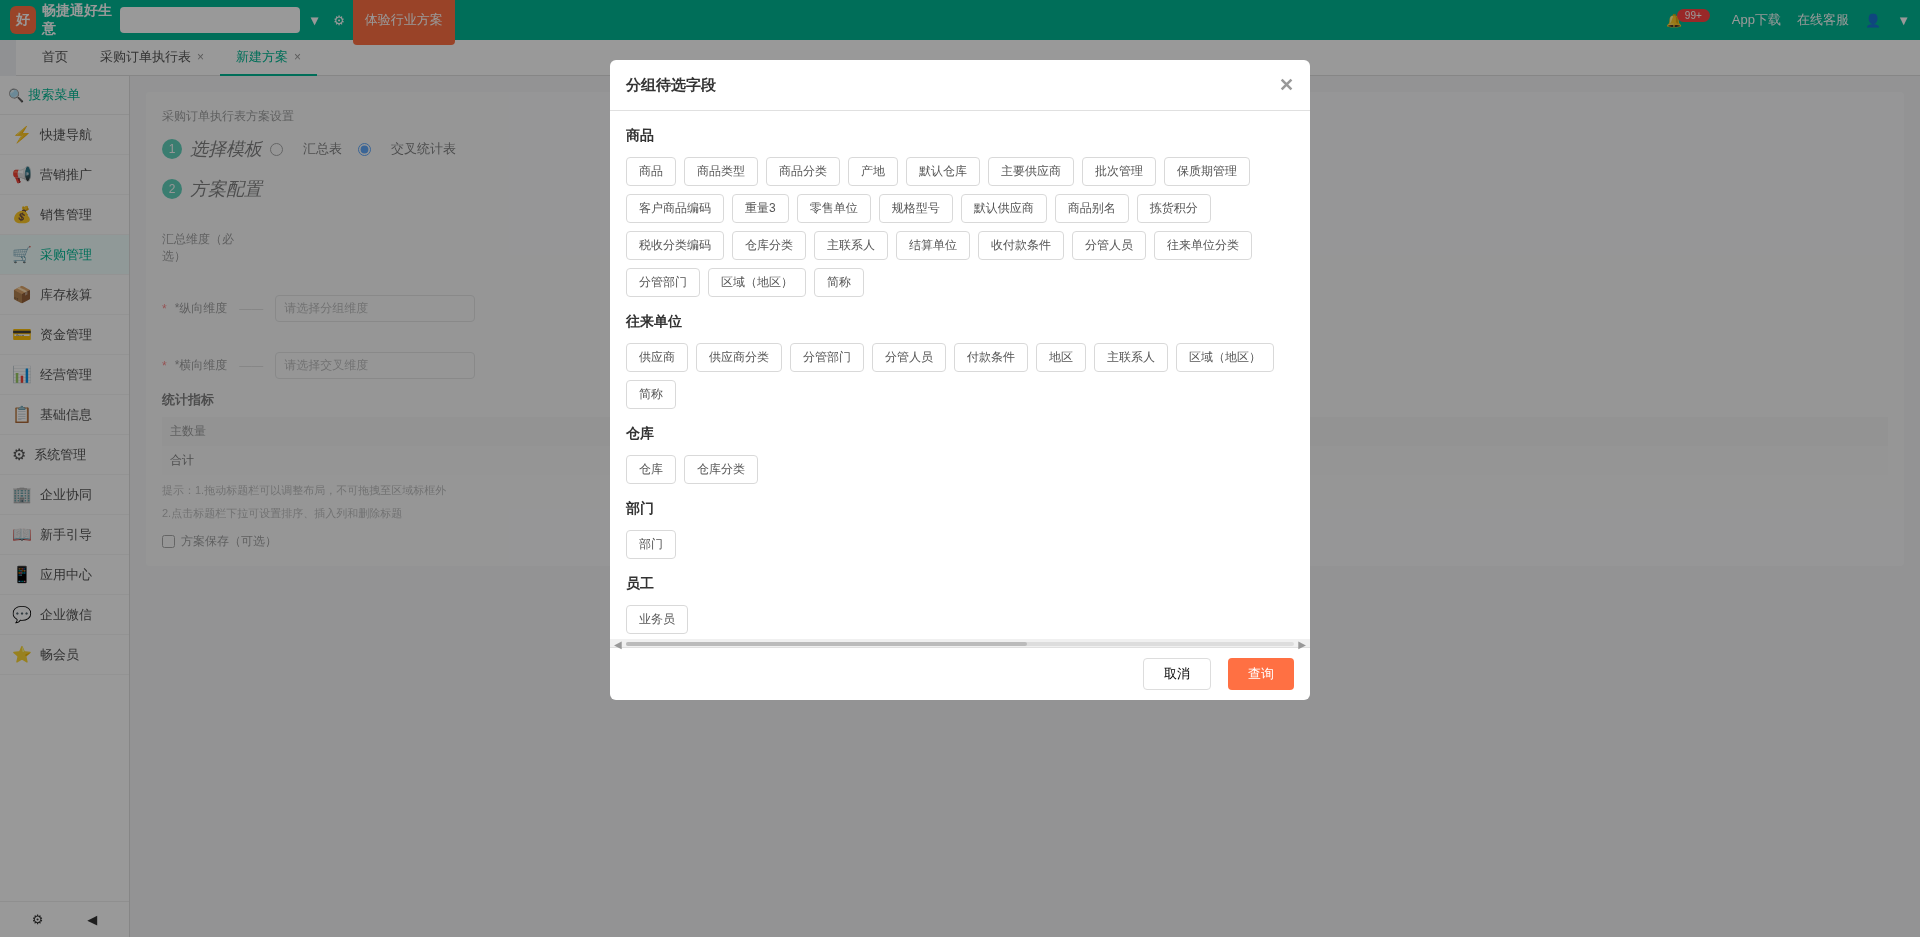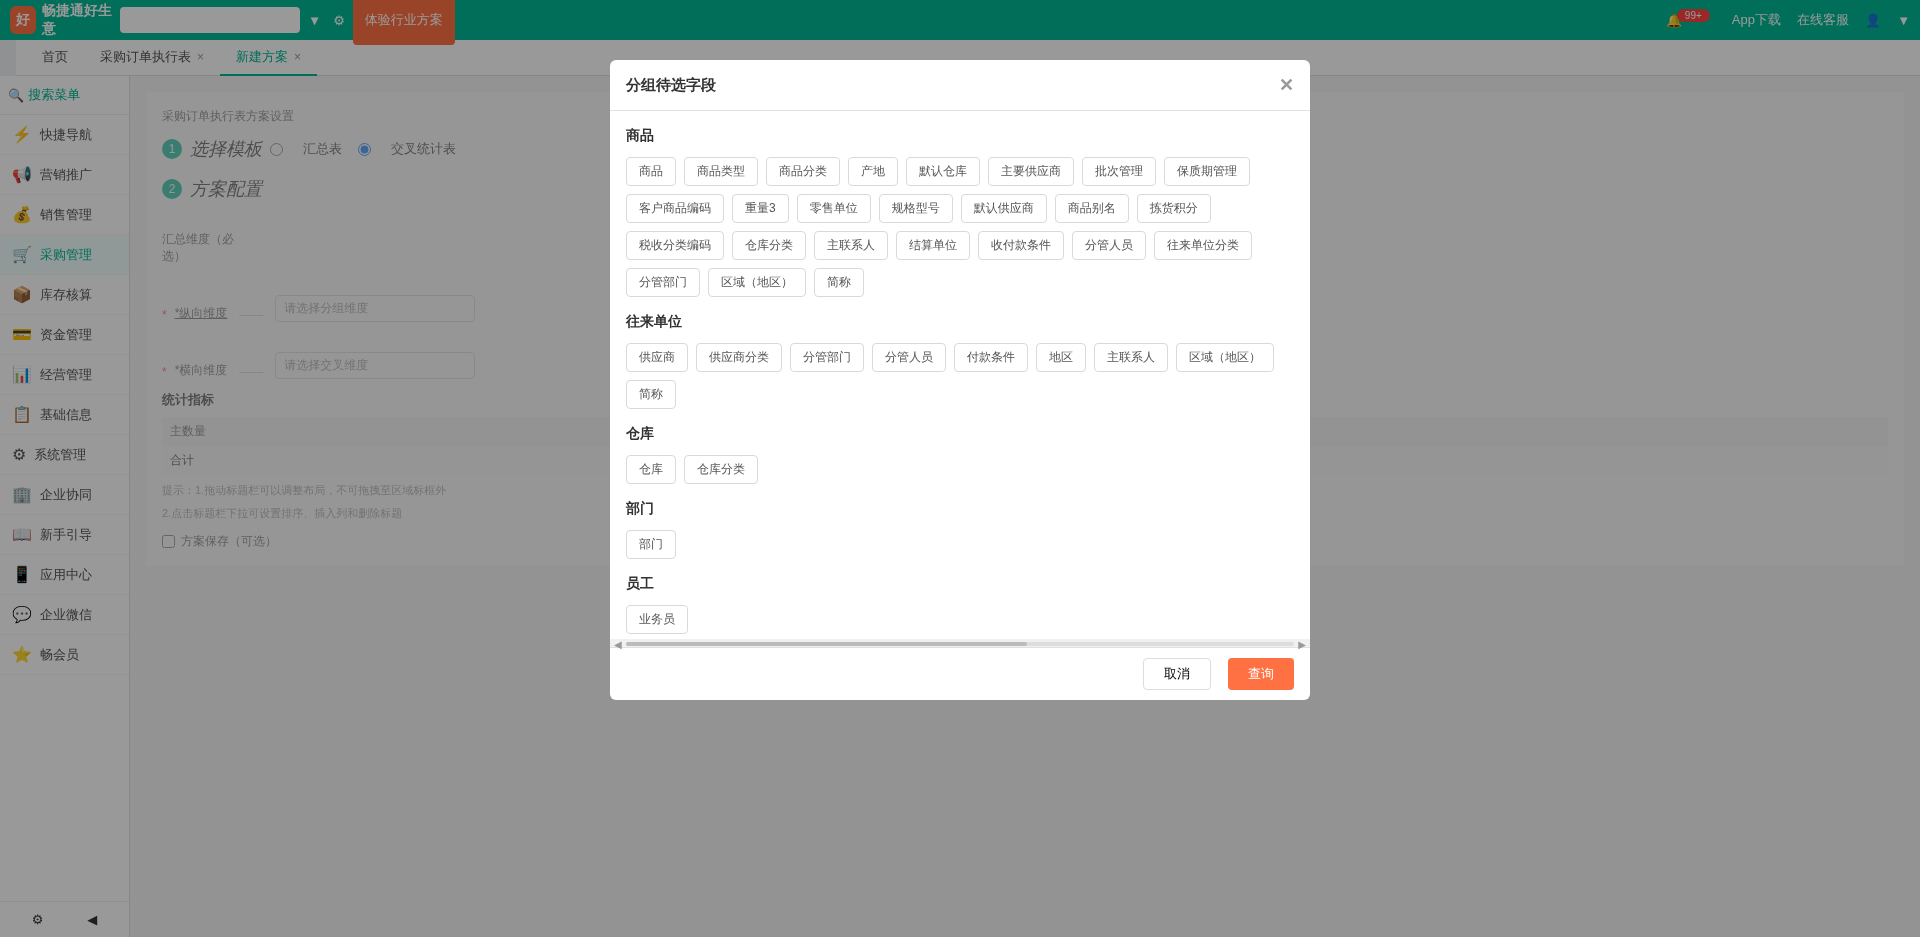--- a/index.html
+++ b/index.html
@@ -264,21 +264,21 @@
       border-radius: 4px;
       padding: 16px;
       opacity: 0.6;
     }
     .breadcrumb { color: #666; font-size: 12px; margin-bottom: 12px; }
     .step-bar { display: flex; align-items: center; gap: 8px; margin-bottom: 16px; }
     .step { background: #00b894; color: white; border-radius: 50%; width: 20px; height: 20px; display: flex; align-items: center; justify-content: center; font-size: 12px; }
     .step-label { font-size: 18px; color: #333; font-style: italic; }
     .radio-group { display: flex; gap: 16px; align-items: center; }
     .radio-group label { display: flex; align-items: center; gap: 20px; font-size: 13px; cursor: pointer; }
-    .config-row { display: flex; align-items: flex-end; gap: 8px; margin-bottom: 12px; margin-top: 30px; }
+    .config-row { display: flex; align-items: center; gap: 8px; margin-bottom: 12px; margin-top: 30px; }
     .config-label { color: #666; font-size: 12px; width: 80px; }
     .select-box { border: 1px solid #d9d9d9; border-radius: 4px; padding: 4px 8px; font-size: 12px; color: #999; width: 200px; }
     .table-header { display: flex; background: #f5f5f5; padding: 6px 8px; font-size: 12px; color: #666; }
     .table-row-bg { display: flex; padding: 6px 8px; font-size: 12px; background: #fafafa; }
     .hint { font-size: 11px; color: #999; margin-top: 8px; }
     .checkbox-row { display: flex; align-items: center; gap: 6px; margin-top: 12px; font-size: 12px; color: #666; }
   </style>
 </head>
 <body>
 
@@ -405,21 +405,21 @@
     </div>
     <div class="step-bar">
       <div class="step">2</div>
       <span class="step-label">方案配置</span>
     </div>
     <div class="config-row">
       <span class="config-label">汇总维度（必选）</span>
     </div>
     <div class="config-row">
       <span style="color:#ff4444;font-size:12px;">*</span>
-      <span style="font-size:12px;color:#666;text-decoration:underline;">*纵向维度</span>
+      <span style="font-size:12px;color:#666;">*纵向维度</span>
       <span style="font-size:12px;color:#ccc;margin:0 4px;">——</span>
       <div class="select-box">请选择分组维度</div>
     </div>
     <div class="config-row">
       <span style="color:#ff4444;font-size:12px;">*</span>
       <span style="font-size:12px;color:#666;">*横向维度</span>
       <span style="font-size:12px;color:#ccc;margin:0 4px;">——</span>
       <div class="select-box">请选择交叉维度</div>
     </div>
     <div style="font-size:13px;font-weight:bold;margin-bottom:8px;">统计指标</div>

